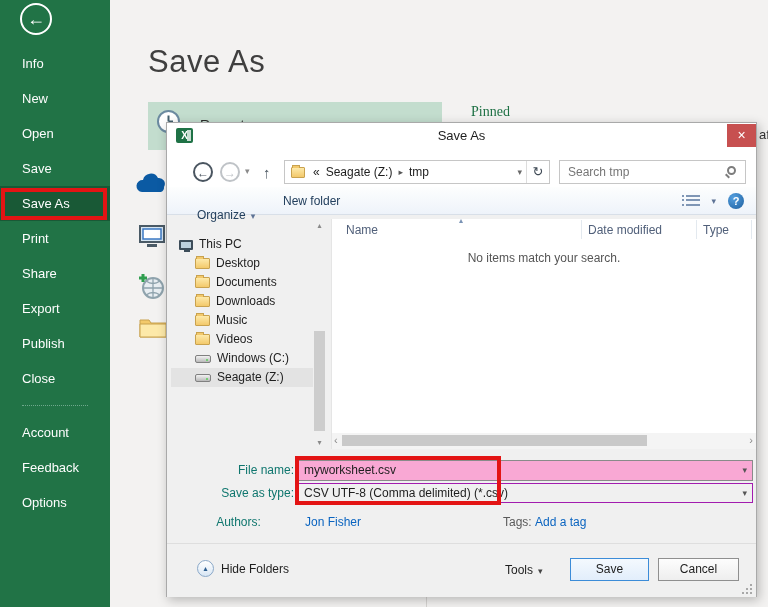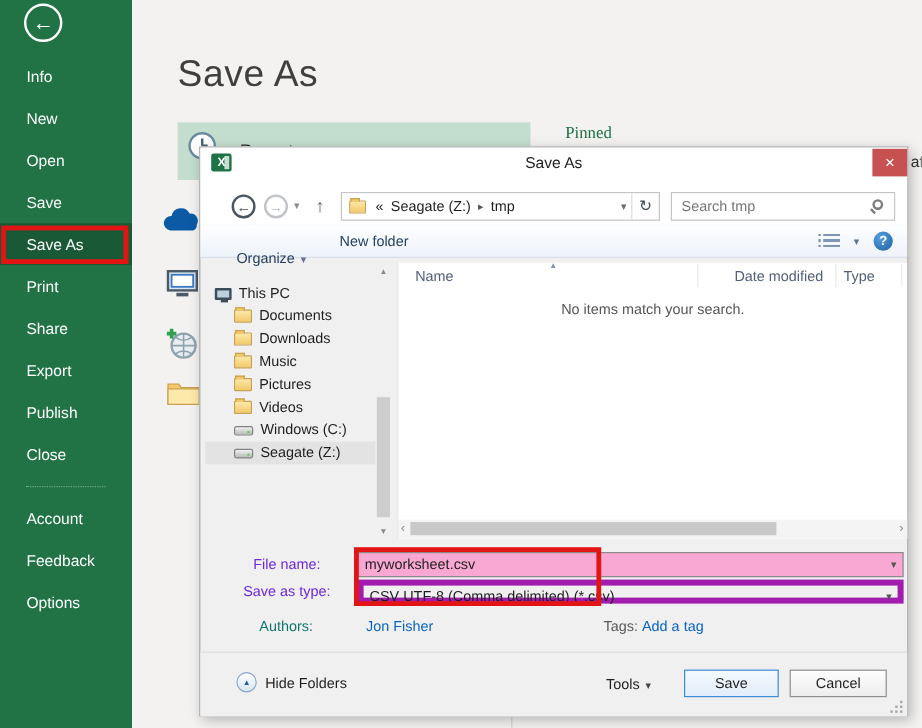--- a/index.html
+++ b/index.html
@@ -89,37 +89,37 @@
 
   .vscroll{position:absolute;left:146px;top:96px;width:13px;height:230px;background:#f0f0f0;}
   .vs-up{position:absolute;top:2px;left:0;width:13px;text-align:center;color:#8a8a8a;font-size:8px;}
   .vs-thumb{position:absolute;top:112px;left:1px;width:11px;height:100px;background:#cdcdcd;}
   .vs-down{position:absolute;bottom:2px;left:0;width:13px;text-align:center;color:#8a8a8a;font-size:8px;}
 
   .filelist{position:absolute;left:164px;top:96px;width:425px;height:230px;background:#fff;border-left:1px solid #e5e5e5;}
   .fl-head{position:absolute;left:0;top:0;width:100%;height:21px;color:#51607a;}
   .fl-h-name{position:absolute;left:14px;top:4px;}
   .fl-sort{position:absolute;left:127px;top:-3px;color:#7a93b5;font-size:8px;}
-  .fl-h-date{position:absolute;left:256px;top:4px;margin-left:24px;}
+  .fl-h-date{position:absolute;left:256px;top:4px;}
   .fl-h-type{position:absolute;left:371px;top:4px;}
   .fl-sep1{position:absolute;left:249px;top:1px;width:1px;height:19px;background:#e3e9ef;}
   .fl-sep2{position:absolute;left:364px;top:1px;width:1px;height:19px;background:#e3e9ef;}
   .fl-sep3{position:absolute;left:419px;top:1px;width:1px;height:19px;background:#e3e9ef;}
   .fl-empty{position:absolute;left:0;top:32px;width:100%;text-align:center;color:#555;}
   .hscroll{position:absolute;left:0;top:214px;width:100%;height:16px;background:#f4f4f4;}
   .hs-left{position:absolute;left:2px;top:1px;color:#8a8a8a;font-size:11px;}
   .hs-thumb{position:absolute;left:10px;top:2px;width:305px;height:11px;background:#c9c9c9;}
   .hs-right{position:absolute;right:3px;top:1px;color:#8a8a8a;font-size:11px;}
 
-  .fld-label{position:absolute;width:110px;text-align:center;color:#6d28d9;}
+  .fld-label{position:absolute;width:110px;text-align:right;color:#0f766e;}
   .lbl-name{left:17px;top:340px;}
   .lbl-type{left:17px;top:363px;}
   .inp-name{position:absolute;left:131px;top:337px;width:455px;height:21px;background:#f9a8d4;border:1px solid #8a8a8a;
     line-height:19px;padding-left:5px;}
-  .cmb-type{position:absolute;left:131px;top:360px;width:455px;height:20px;background:#f0f0f0;border:5px solid #a21caf;
+  .cmb-type{position:absolute;left:131px;top:360px;width:455px;height:20px;background:#f0f0f0;border:1px solid #a21caf;
     line-height:18px;padding-left:5px;}
   .cmb-chev{position:absolute;right:5px;top:4px;color:#555;font-size:9px;line-height:10px;}
   .redbox-file{position:absolute;left:128px;top:333px;width:206px;height:49px;border:4px solid var(--annotation-red);
     z-index:25;pointer-events:none;}
 
   .lbl-authors{position:absolute;left:20px;top:392px;width:103px;text-align:center;color:#0f766e;}
   .lnk-authors{position:absolute;left:138px;top:392px;color:var(--link-blue);}
   .lbl-tags{position:absolute;left:336px;top:392px;color:#5a5a5a;}
   .lnk-tags{position:absolute;left:368px;top:392px;color:var(--link-blue);}
 
@@ -227,33 +227,33 @@
     <span class="tb-help">?</span>
   </div>
 
   <ul class="tree">
     <li class="lvl0">
         <span class="ticon i-computer"></span>
         <span>This PC</span>
       </li>
     <li class="lvl1">
         <span class="ticon i-folder"></span>
+        <span>Desktop</span>
+      </li>
+    <li class="lvl1">
+        <span class="ticon i-folder"></span>
         <span>Documents</span>
       </li>
     <li class="lvl1">
         <span class="ticon i-folder"></span>
         <span>Downloads</span>
       </li>
     <li class="lvl1">
         <span class="ticon i-folder"></span>
         <span>Music</span>
-      </li>
-    <li class="lvl1">
-        <span class="ticon i-folder"></span>
-        <span>Pictures</span>
       </li>
     <li class="lvl1">
         <span class="ticon i-folder"></span>
         <span>Videos</span>
       </li>
     <li class="lvl1">
         <span class="ticon i-drive"></span>
         <span>Windows (C:)</span>
       </li>
     <li class="lvl1 selected">

